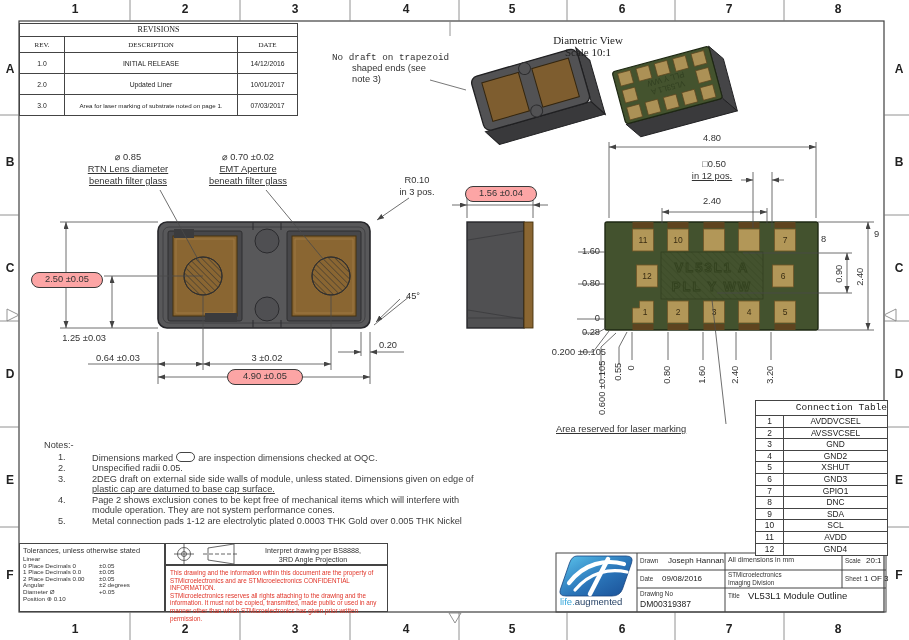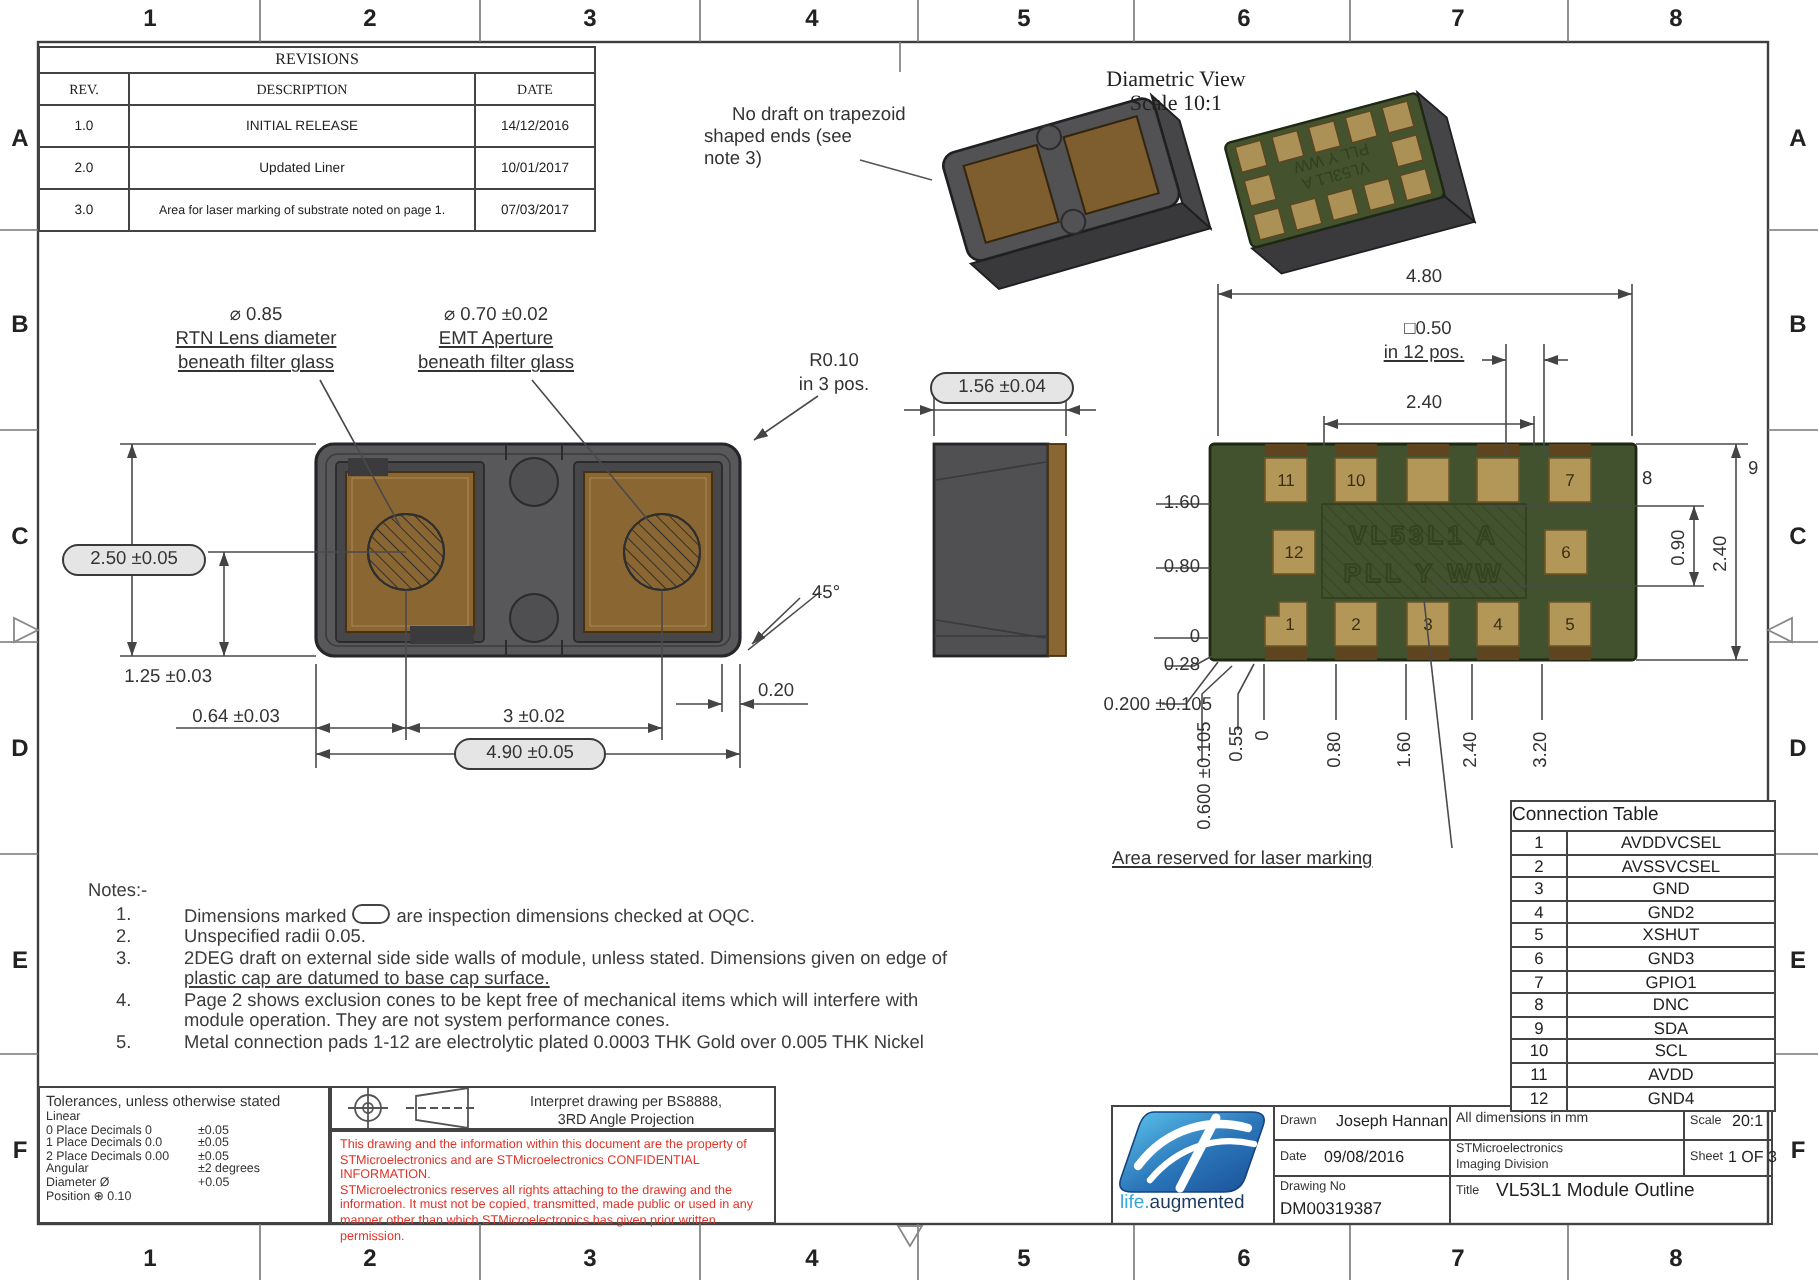--- a/index.html
+++ b/index.html
@@ -4,21 +4,21 @@
 <style>
   html,body{margin:0;padding:0;background:#e8e8e8;}
   .sheet{position:relative;width:909px;height:640px;background:#ffffff;overflow:hidden;
          font-family:"Liberation Sans",sans-serif;}
   svg text{font-family:"Liberation Sans",sans-serif;}
   .lbl{position:absolute;font-size:9.3px;color:#333;line-height:1.25;white-space:nowrap;z-index:3;}
   .c{text-align:center;}
   .r{text-align:right;}
   .u{text-decoration:underline;}
   .bgw{background:#fff;}
-  .ov{border:1.2px solid #3a3a3a;border-radius:9px;background:#e5e5e5;height:14px;line-height:13px;
+  .ov{border:1.2px solid #3a3a3a;border-radius:9px;background:#fca5a5;height:14px;line-height:13px;
       text-align:center;z-index:4;}
   .vt{transform:rotate(-90deg);text-align:center;}
   .serif{font-family:"Liberation Serif",serif;}
   .gnum{position:absolute;font-size:12px;font-weight:bold;color:#222;width:20px;text-align:center;z-index:2;}
   .glet{position:absolute;font-size:12px;font-weight:bold;color:#222;width:14px;text-align:center;z-index:2;}
   
   .rev{position:absolute;left:19px;top:23px;width:277px;border:1px solid #444;background:#fff;z-index:3;
        font-size:6.8px;color:#222;}
   .rev .ttl{font-family:"Liberation Serif",serif;font-size:8px;text-align:center;height:12px;line-height:12px;
        border-bottom:1px solid #444;}
@@ -27,21 +27,21 @@
   .rrow.hd{height:15px;font-family:"Liberation Serif",serif;font-size:7px;}
   .rrow .c1{width:44px;text-align:center;border-right:1px solid #444;align-self:stretch;
             display:flex;align-items:center;justify-content:center;}
   .rrow .c2{width:172px;text-align:center;border-right:1px solid #444;align-self:stretch;
             display:flex;align-items:center;justify-content:center;}
   .rrow .c3{flex:1;text-align:center;}
   .rrow .small{font-size:6.2px;}
   
   .ctable{position:absolute;left:755px;top:400px;width:131px;border:1px solid #444;background:#fff;
           z-index:3;font-size:8.4px;color:#222;}
-  .ctable .hd{font-family:Liberation Sans, sans-serif;font-size:9.5px;text-align:left;height:14px;
+  .ctable .hd{font-family:Liberation Mono, monospace;font-size:9.5px;text-align:right;height:14px;
           line-height:14px;border-bottom:1px solid #444;}
   .crow{display:flex;height:11.6px;line-height:11.2px;border-bottom:1px solid #444;box-sizing:border-box;}
   .crow:last-child{border-bottom:none;}
   .crow .pin{width:27px;border-right:1px solid #444;text-align:center;}
   .crow .nm{flex:1;text-align:center;}
   
   .note{position:absolute;font-size:9.2px;color:#3c3c3c;white-space:nowrap;z-index:3;}
   .oval-glyph{display:inline-block;width:17px;height:8px;border:1px solid #444;border-radius:5px;
       vertical-align:-1px;margin:0 3px;}
   
@@ -314,21 +314,21 @@
     </div>
     <div class="rrow">
       <div class="c1">3.0</div>
       <div class="c2 small">Area for laser marking of substrate noted on page 1.</div>
       <div class="c3">07/03/2017</div>
     </div>
   </div>
 
   <div class="lbl serif c" style="left:528px;top:34px;width:120px;font-size:11px;color:#222;">Diametric View</div>
   <div class="lbl serif c" style="left:528px;top:46px;width:120px;font-size:11px;color:#222;">Scale 10:1</div>
-  <div class="lbl" style="left:366px;top:52px;">No draft on trapezoid</div>
+  <div class="lbl" style="left:332px;top:52px;font-family:Liberation Mono, monospace;">No draft on trapezoid</div>
   <div class="lbl" style="left:352px;top:63px;">shaped ends (see</div>
   <div class="lbl" style="left:352px;top:74px;">note 3)</div>
 
   <div class="lbl c" style="left:68px;top:152px;width:120px;">⌀ 0.85</div>
   <div class="lbl c u" style="left:68px;top:164px;width:120px;">RTN Lens diameter</div>
   <div class="lbl c u" style="left:68px;top:176px;width:120px;">beneath filter glass</div>
   <div class="lbl c" style="left:188px;top:152px;width:120px;">⌀ 0.70 ±0.02</div>
   <div class="lbl c u" style="left:188px;top:164px;width:120px;">EMT Aperture</div>
   <div class="lbl c u" style="left:188px;top:176px;width:120px;">beneath filter glass</div>
   <div class="lbl ov" style="left:31px;top:272px;width:70px;">2.50 ±0.05</div>

